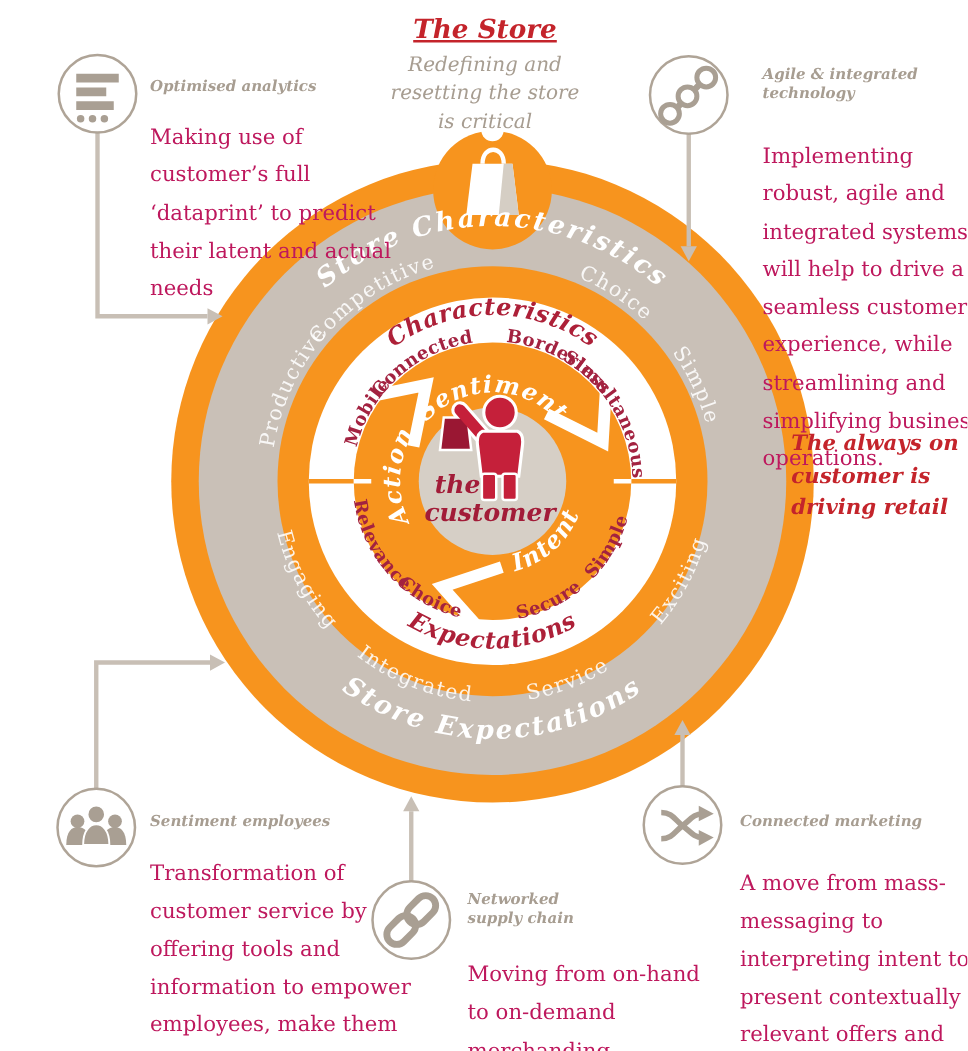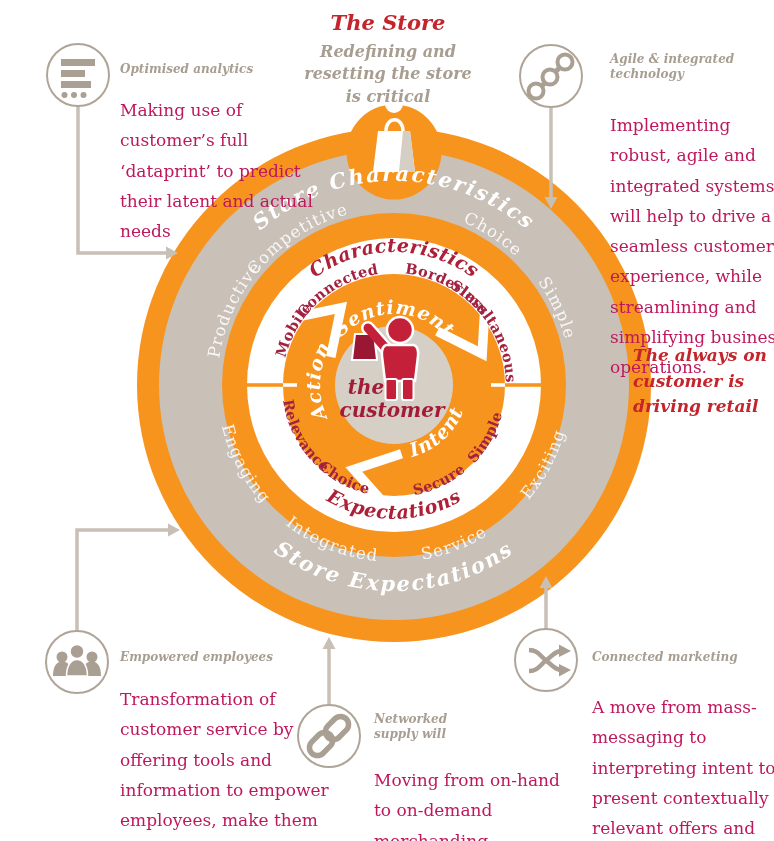--- a/index.html
+++ b/index.html
@@ -1,22 +1,22 @@
 <!DOCTYPE html>
 <html><head>
 <meta charset="utf-8">
 <style>
   html,body{margin:0;padding:0;background:#fff;}
   .page{position:relative;width:774px;height:841px;background:#fff;
         font-family:"DejaVu Serif",serif;overflow:hidden;}
   .abs{position:absolute;}
   .co-head{font-style:italic;font-weight:700;font-size:12px;color:#A79D91;line-height:1.28;}
   .co-body{font-size:17px;line-height:1.78;color:#be185d;}
-  .title-red{font-style:italic;font-weight:700;font-size:21px;color:#C4242B;text-align:center;margin:0;}
-  .subtitle{font-style:italic;font-weight:700;font-size:16px;color:#A79D91;text-align:center;line-height:1.4;margin:6px auto 0;}
+  .title-red{font-style:italic;font-weight:700;font-size:21px;color:#C4242B;text-align:center;margin:0;text-decoration:underline;}
+  .subtitle{font-style:italic;font-weight:400;font-size:16px;color:#A79D91;text-align:center;line-height:1.4;margin:6px auto 0;}
   .side-note{font-style:italic;font-weight:700;font-size:17px;color:#C4242B;line-height:1.5;}
   
   .arcTW{font-family:"DejaVu Serif",serif;font-style:italic;font-weight:700;font-size:21px;fill:#FFFFFF;letter-spacing:2px;}
   .arcLW{font-family:"DejaVu Serif",serif;font-size:16.5px;fill:#FFFFFF;opacity:.88;letter-spacing:1.2px;}
   .arcTM{font-family:"DejaVu Serif",serif;font-style:italic;font-weight:700;font-size:19px;fill:#AD2038;letter-spacing:.5px;}
   .arcLM{font-family:"DejaVu Serif",serif;font-weight:600;font-size:14.5px;fill:#A32240;letter-spacing:.3px;}
   .innerW{font-family:"DejaVu Serif",serif;font-style:italic;font-weight:700;font-size:19px;fill:#FFFFFF;letter-spacing:1px;}
   .custTxt{font-family:"DejaVu Serif",serif;font-style:italic;font-weight:700;font-size:20px;fill:#A21C38;}
 </style>
 </head>
@@ -207,26 +207,26 @@
   </div>
 
   <div>
     <div class="abs co-head" style="left:610px;top:52px;width:170px;">Agile &amp; integrated technology</div>
     <div class="abs co-body" style="left:610px;top:110px;width:176px;">Implementing robust, agile and integrated systems will help to drive a seamless customer experience, while streamlining and simplifying business operations.</div>
   </div>
 
   <div class="abs side-note" style="left:633px;top:343px;width:142px;font-style:italic;">The always on customer is driving retail</div>
 
   <div>
-    <div class="abs co-head" style="left:120px;top:650px;width:230px;">Empowered employees</div>
+    <div class="abs co-head" style="left:120px;top:650px;width:230px;">Sentiment employees</div>
     <div class="abs co-body" style="left:120px;top:684px;width:235px;">Transformation of customer service by offering tools and information to empower employees, make them brand advocates and deliver an experience in line with customer expectations.</div>
   </div>
 
   <div>
-    <div class="abs co-head" style="left:374px;top:712px;width:120px;">Networked supply will</div>
+    <div class="abs co-head" style="left:374px;top:712px;width:120px;">Networked supply chain</div>
     <div class="abs co-body" style="left:374px;top:765px;width:205px;">Moving from on-hand to on-demand merchanding, production and distribution to be agile and responsive to changing needs.</div>
   </div>
 
   <div>
     <div class="abs co-head" style="left:592px;top:650px;width:180px;">Connected marketing</div>
     <div class="abs co-body" style="left:592px;top:692px;width:185px;">A move from mass-messaging to interpreting intent to present contextually relevant offers and be responsive through a range of channels</div>
   </div>
 
 </div>
 

